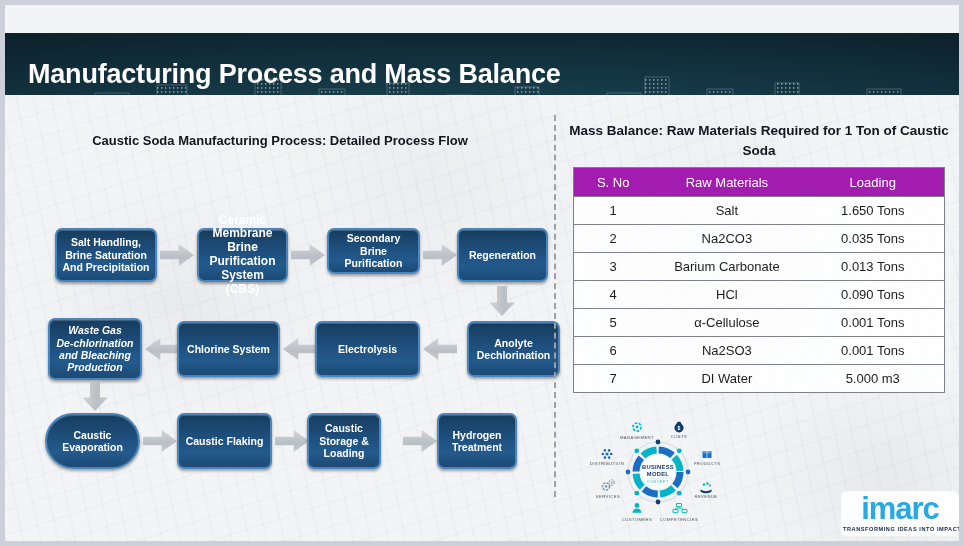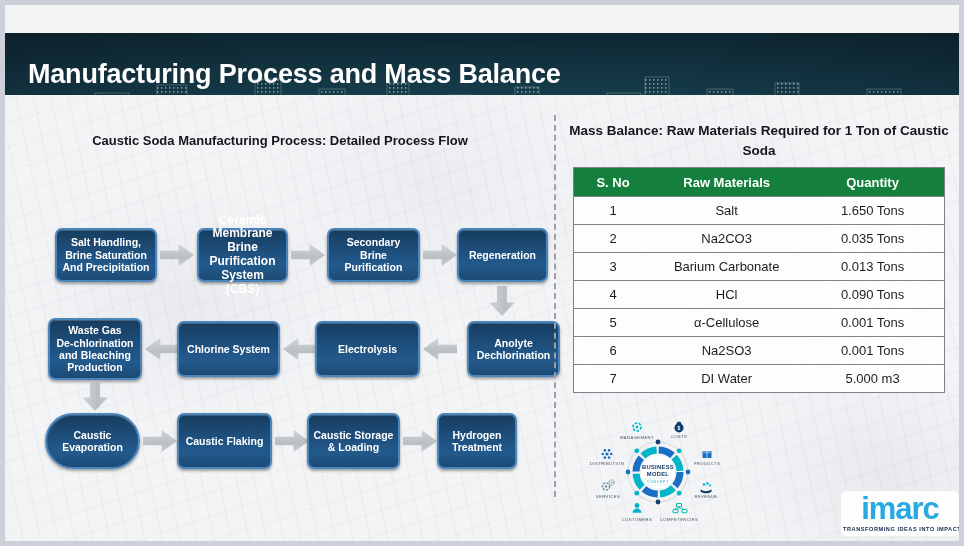--- a/index.html
+++ b/index.html
@@ -31,51 +31,51 @@
   .fbox{position:absolute;display:flex;align-items:center;justify-content:center;text-align:center;
     color:#fff;font-weight:bold;font-size:10.5px;line-height:1.18;border-radius:7px;border:2px solid #4a86bd;
     background:linear-gradient(180deg,#173d5f 0%,#1f5180 48%,#235a8c 72%,#1c4a74 100%);
     box-shadow:0 2px 3px rgba(0,0,0,.35), inset 0 1px 0 rgba(255,255,255,.18);
     padding:2px 4px;box-sizing:border-box;}
   .fbox.small{font-size:12px;line-height:1.15;}
 
   
   .b11{left:50px;top:133px;width:102px;height:54px;}
   .b12{left:192px;top:133px;width:91px;height:54px;}
-  .b13{left:322px;top:133px;width:93px;height:54px;}
+  .b13{left:322px;top:133px;width:93px;height:46px;}
   .b14{left:452px;top:133px;width:91px;height:54px;}
   
-  .b21{left:43px;top:223px;width:94px;height:62px;}
+  .b21{left:43px;top:223px;width:94px;height:62px;font-style:italic;}
   .b22{left:172px;top:226px;width:103px;height:56px;}
   .b23{left:310px;top:226px;width:105px;height:56px;}
   .b24{left:452px;top:226px;width:93px;height:56px;margin-left:10px;}
   
   .b31{left:40px;top:318px;width:95px;height:56px;border-radius:28px;}
   .b32{left:172px;top:318px;width:95px;height:56px;}
-  .b33{left:302px;top:318px;width:93px;height:56px;}
+  .b33{left:302px;top:318px;width:74px;height:56px;}
   .b34{left:432px;top:318px;width:80px;height:56px;}
 
   
   .arrow{position:absolute;background:linear-gradient(180deg,#d2d7da 0%,#b9bfc4 60%,#c7ccd0 100%);}
   .arrow.r{width:34px;height:24px;clip-path:polygon(0 32%,55% 32%,55% 4%,100% 50%,55% 96%,55% 68%,0 68%);}
   .arrow.l{width:34px;height:24px;clip-path:polygon(100% 32%,45% 32%,45% 4%,0 50%,45% 96%,45% 68%,100% 68%);}
   .arrow.d{width:28px;height:30px;clip-path:polygon(32% 0,68% 0,68% 55%,96% 55%,50% 100%,4% 55%,32% 55%);
     background:linear-gradient(90deg,#d2d7da 0%,#b9bfc4 60%,#c7ccd0 100%);}
   .a11{left:155px;top:148px;} .a12{left:286px;top:148px;} .a13{left:418px;top:148px;}
   .a21{left:140px;top:242px;} .a22{left:278px;top:242px;} .a23{left:418px;top:242px;}
   .a31{left:138px;top:334px;} .a32{left:270px;top:334px;} .a33{left:398px;top:334px;}
   .ad1{left:483px;top:191px;} .ad2{left:76px;top:286px;}
 
   
   .divider{position:absolute;left:549px;top:20px;height:382px;width:0;border-left:2px dashed #9ba1a7;}
 
   
   .mb-table{position:absolute;left:568px;top:72px;width:372px;border-collapse:collapse;
     border:1px solid #7e8288;background:rgba(255,255,255,.85);}
-  .mb-table th{background:#15803d;color:#fff;font-size:13px;font-weight:bold;height:28px;padding:0;}
+  .mb-table th{background:#a21caf;color:#fff;font-size:13px;font-weight:normal;height:28px;padding:0;}
   .mb-table td{font-size:13px;color:#1d1d1d;text-align:center;height:27px;padding:0 4px;}
   .mb-table tr{border-bottom:1.5px solid #7e8288;}
   .col-sno{width:77px;} .col-raw{width:150px;} .col-qty{width:145px;}
 
   
   .bm{position:absolute;left:580px;top:313px;width:156px;height:135px;}
 
   
   .logo{position:absolute;left:836px;top:396px;width:118px;text-align:center;background:rgba(255,255,255,.9);
     padding:3px 2px 4px 2px;box-sizing:border-box;border-radius:6px;}
@@ -173,21 +173,21 @@
       <div class="divider"></div>
 
       <section>
         <h2 class="sec-title mb-title">Mass Balance: Raw Materials Required for 1 Ton of Caustic Soda</h2>
 
         <table class="mb-table">
           <thead>
             <tr>
               <th class="col-sno">S. No</th>
               <th class="col-raw">Raw Materials</th>
-              <th class="col-qty">Quantity</th>
+              <th class="col-qty">Loading</th>
             </tr>
           </thead>
           <tbody>
               <tr>
                 <td class="col-sno">1</td>
                 <td class="col-raw">Salt</td>
                 <td class="col-qty">1.650 Tons</td>
               </tr>
               <tr>
                 <td class="col-sno">2</td>

